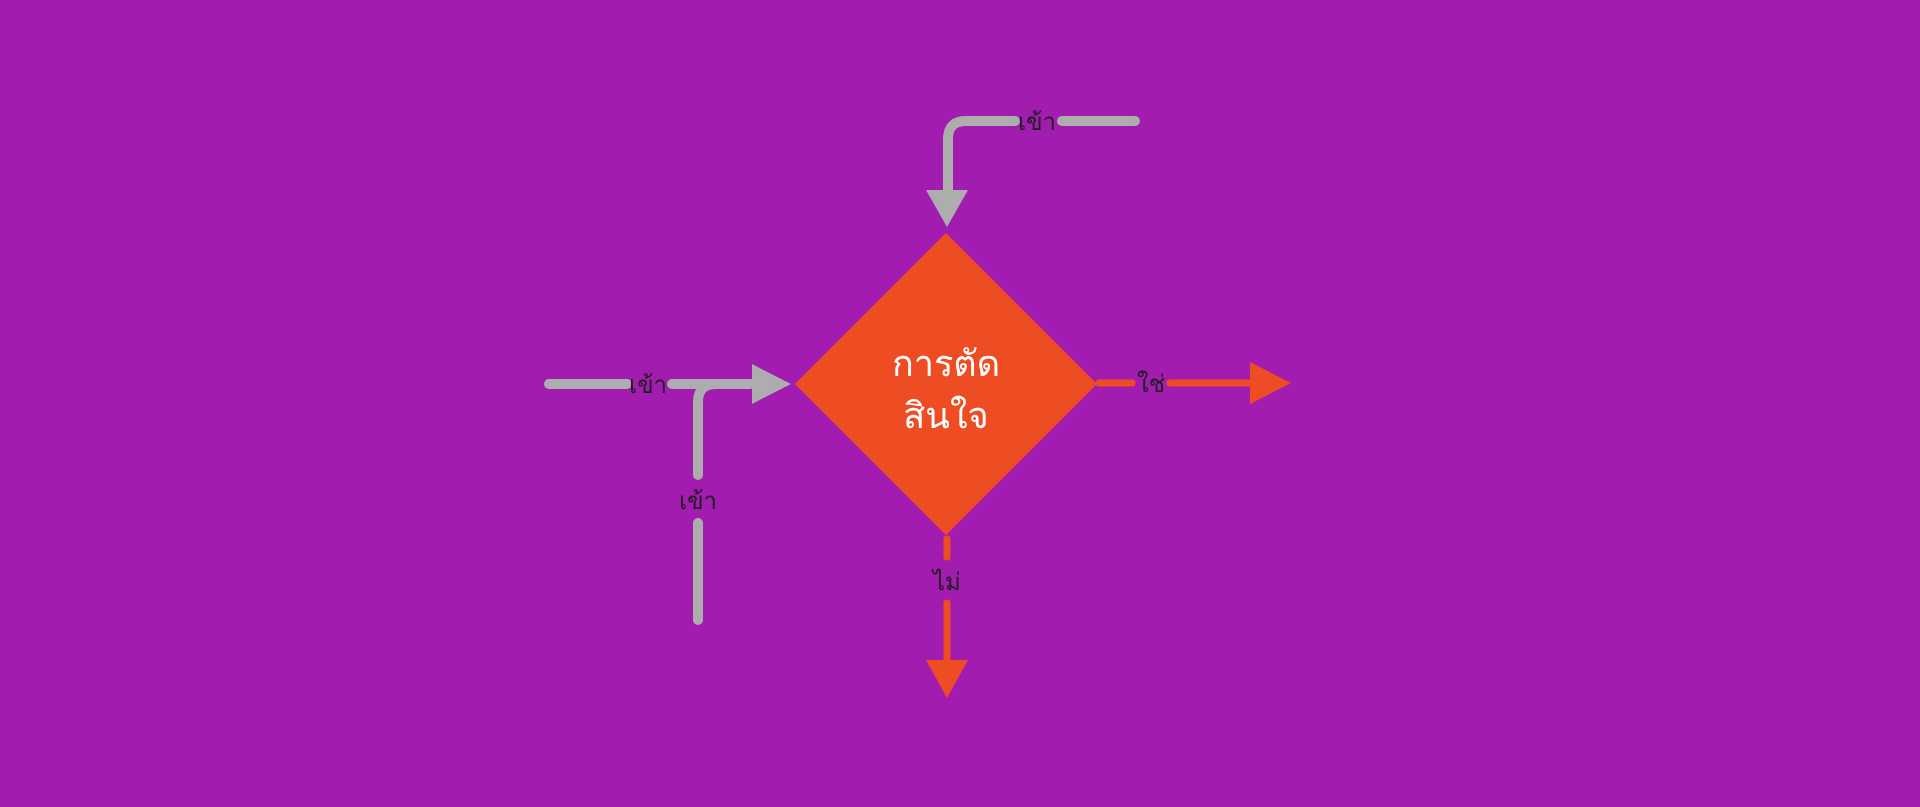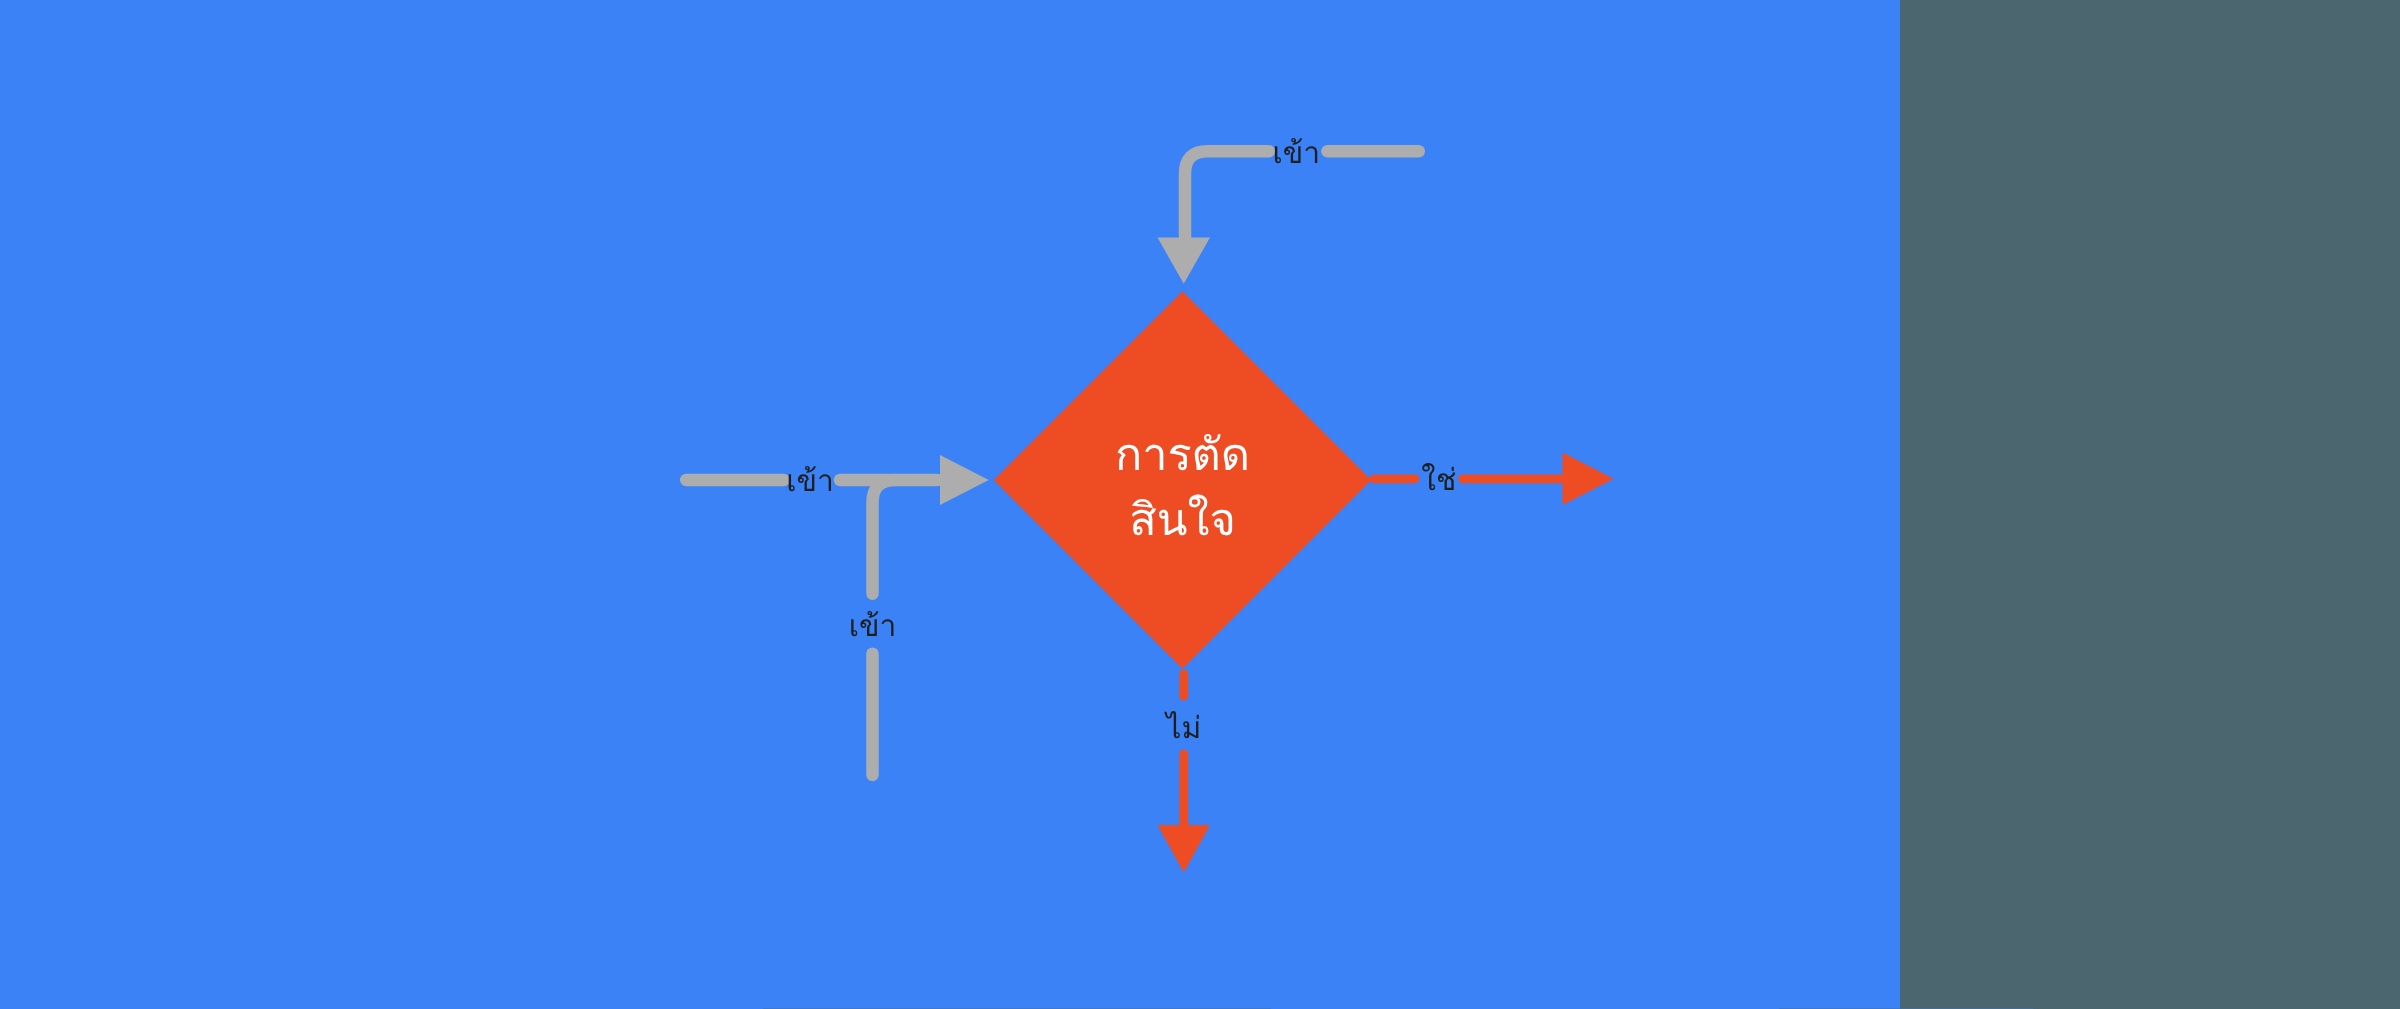--- a/index.html
+++ b/index.html
@@ -6,23 +6,23 @@
     margin: 0;
     padding: 0;
     width: 1920px;
     height: 807px;
     overflow: hidden;
     font-family: "DejaVu Sans", "Liberation Sans", sans-serif;
   }
   body { background: #4C6670; }
   .stage {
     position: relative;
-    width: 1520px;
+    width: 1920px;
     height: 807px;
-    background: #3b82f6;
+    background: #a21caf;
   }
   svg.diagram {
     position: absolute;
     left: 0;
     top: 0;
     width: 1920px;
     height: 807px;
     display: block;
   }
   .edge-label {

